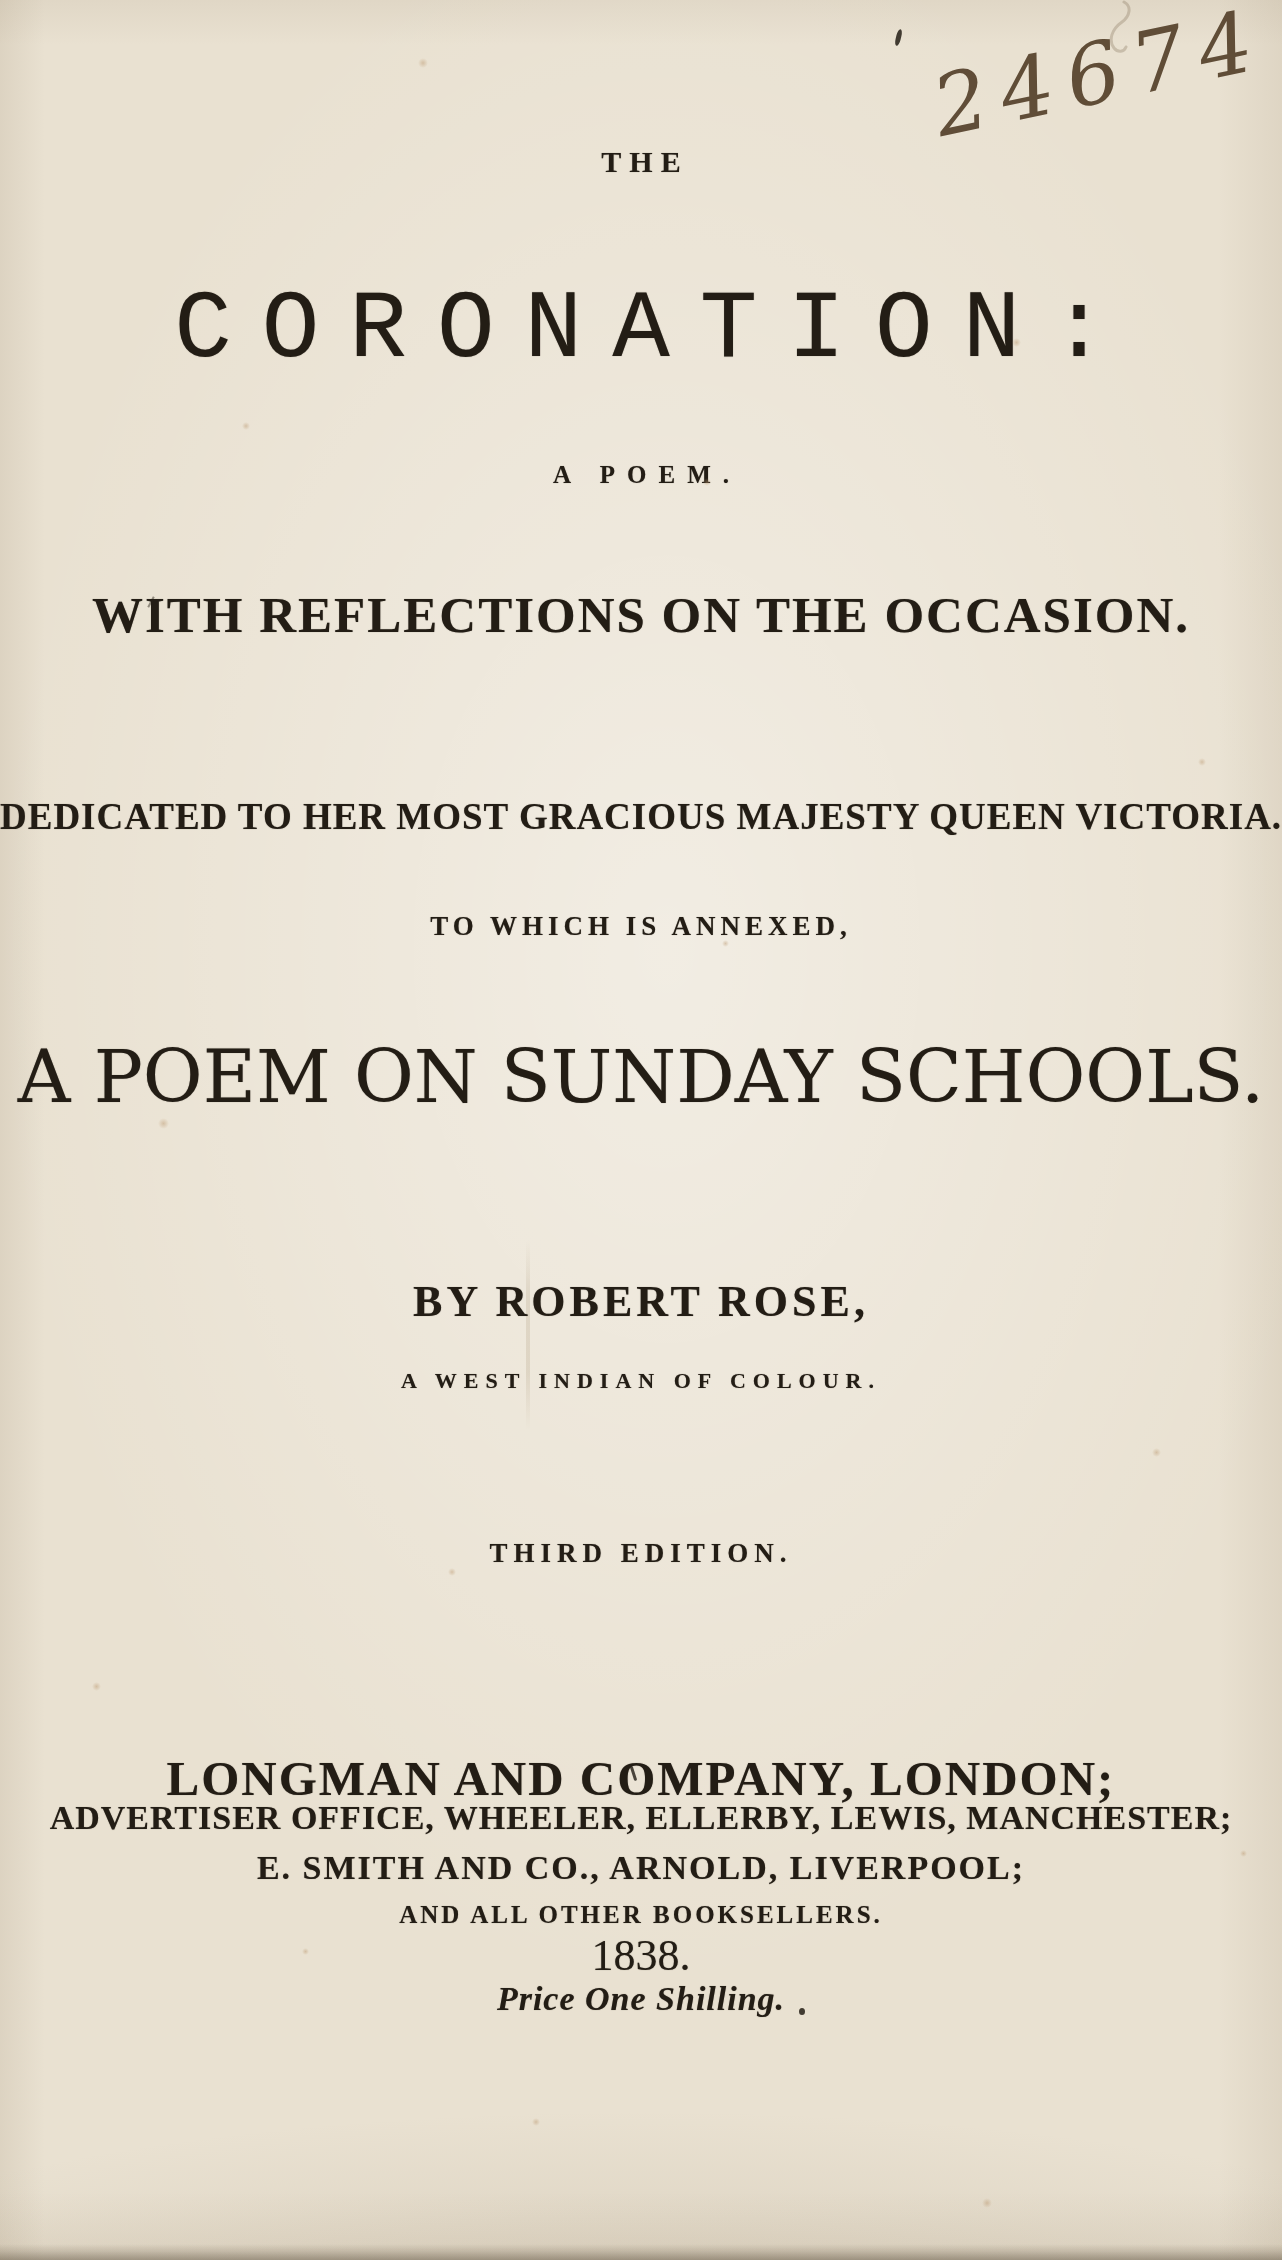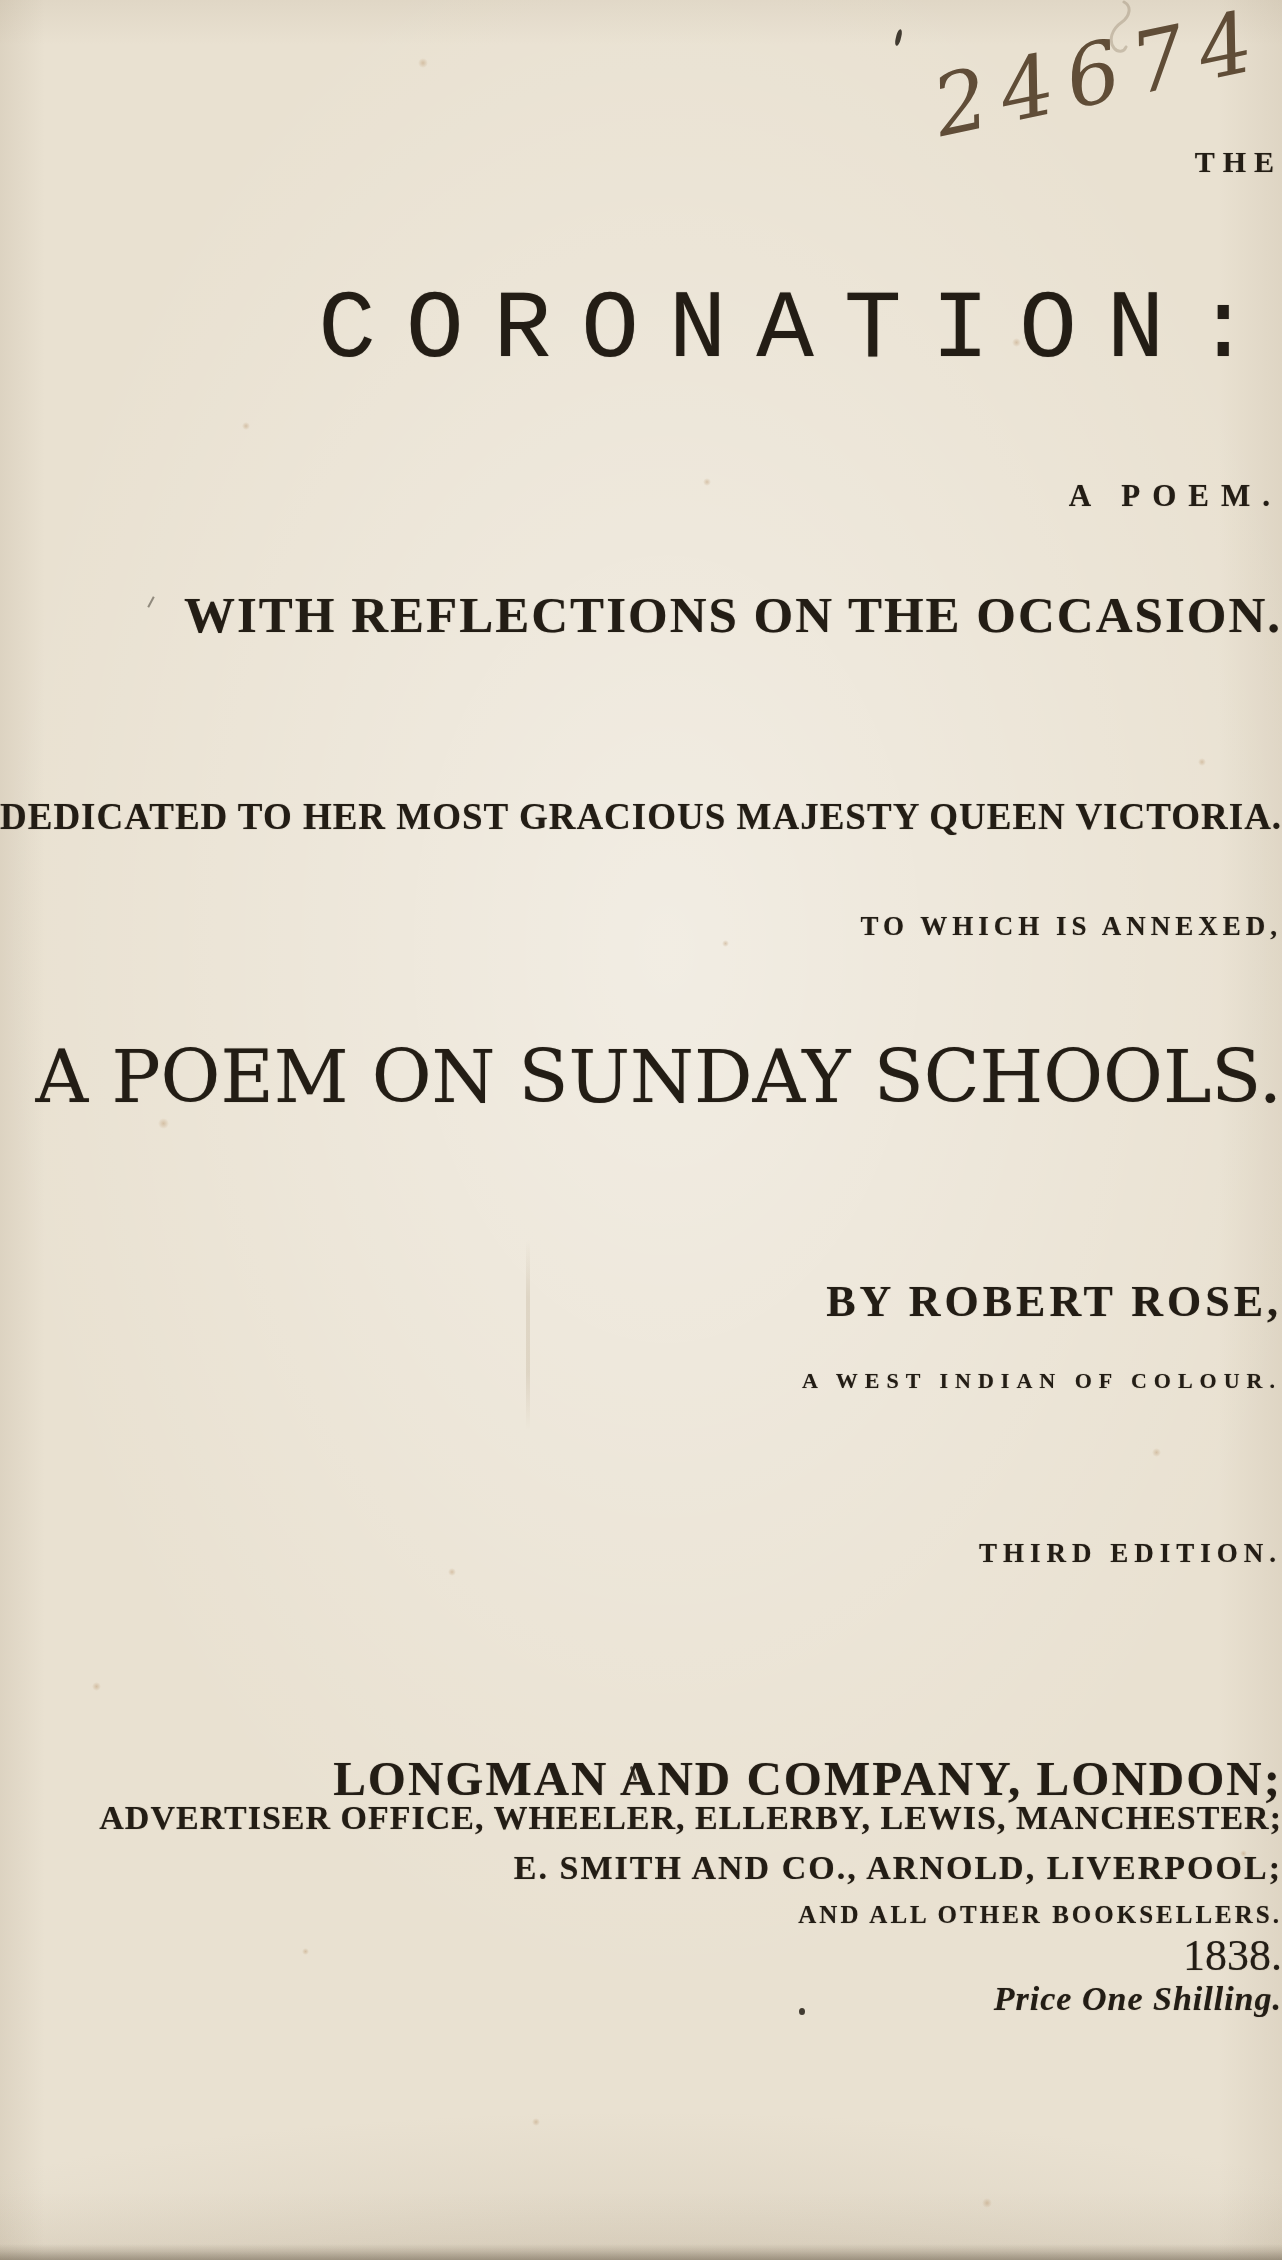--- a/index.html
+++ b/index.html
@@ -16,27 +16,27 @@
   .page{
     position:relative;width:1282px;height:2260px;
     background-color:var(--paper);
     background-image:
       radial-gradient(ellipse 900px 1400px at 52% 42%, rgba(255,255,255,0.40), rgba(255,255,255,0) 75%),
       linear-gradient(90deg, rgba(145,126,98,0.14) 0%, rgba(145,126,98,0) 3.5%, rgba(145,126,98,0) 95%, rgba(145,126,98,0.12) 100%),
       linear-gradient(180deg, rgba(145,126,98,0.10) 0%, rgba(145,126,98,0) 2%, rgba(145,126,98,0) 97%, rgba(145,126,98,0.10) 100%),
       radial-gradient(ellipse 1600px 400px at 50% 104%, rgba(150,132,105,0.22), rgba(150,132,105,0) 60%);
   }
   .line{
-    position:absolute;left:0;right:0;text-align:right;
+    position:absolute;left:0;right:0;text-align:center;
     color:var(--ink);white-space:nowrap;line-height:1;
     text-shadow:0 0 1px rgba(35,29,21,0.45);
   }
   .half-title      {top:147px;font-size:30px;font-weight:bold;letter-spacing:8px;text-indent:8px;}
   .main-title      {top:283px;font-size:96px;font-family:Liberation Mono, monospace;letter-spacing:30px;text-indent:30px;}
-  .subtitle        {top:480px;font-size:31px;font-weight:bold;letter-spacing:12px;text-indent:12px;}
+  .subtitle        {top:462px;font-size:25px;font-weight:bold;letter-spacing:12px;text-indent:12px;}
   .reflections     {top:590px;font-size:51px;font-weight:bold;letter-spacing:2px;}
   .dedication      {top:798px;font-size:37px;font-weight:bold;letter-spacing:1px;}
   .annex-intro     {top:913px;font-size:27px;font-weight:bold;letter-spacing:5px;}
   .annex-title     {top:1040px;font-size:73px;font-family:"DejaVu Serif",serif;letter-spacing:0px;}
   .author          {top:1280px;font-size:44px;font-weight:bold;letter-spacing:4px;}
   .author-desc     {top:1370px;font-size:22px;font-weight:bold;letter-spacing:7px;}
   .edition         {top:1540px;font-size:27px;font-weight:bold;letter-spacing:6px;font-family:Liberation Serif, serif;}
   .imprint1        {top:1738px;font-size:49px;font-weight:bold;letter-spacing:2px;margin-top:16px;}
   .imprint2        {top:1801px;font-size:34px;font-weight:bold;letter-spacing:1px;}
   .imprint3        {top:1851px;font-size:34px;font-weight:bold;letter-spacing:2px;}

